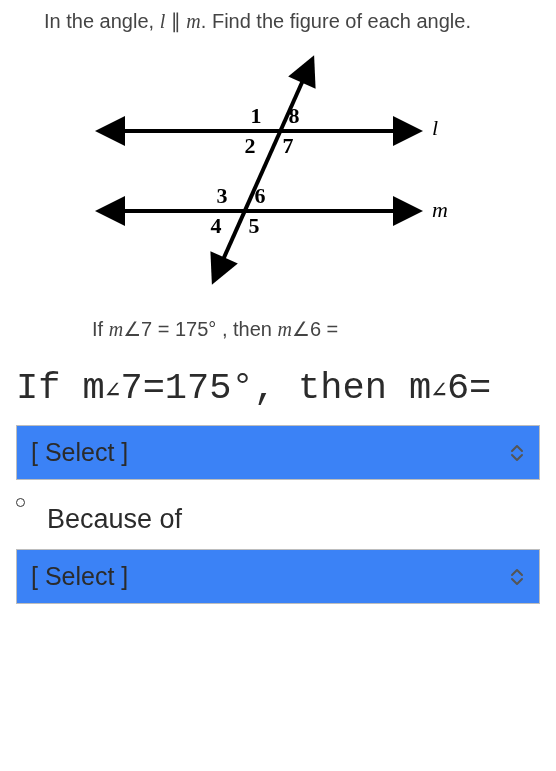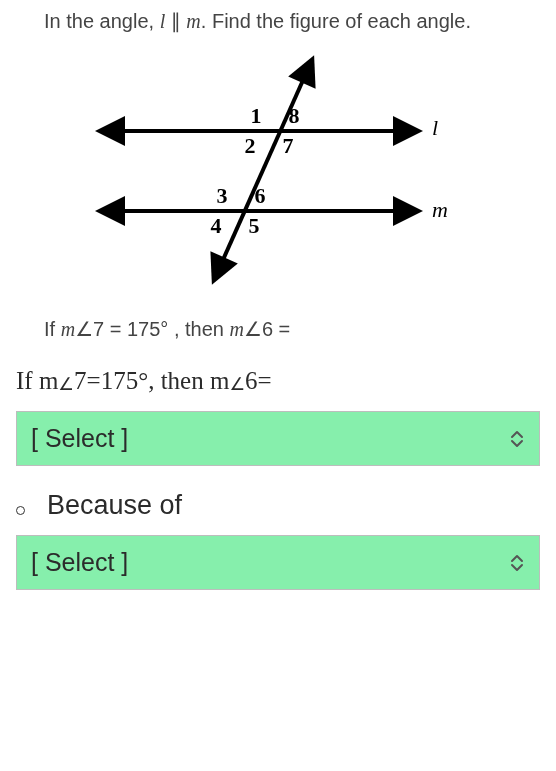--- a/index.html
+++ b/index.html
@@ -21,52 +21,53 @@
   .figure-wrap {
     text-align: center;
     padding: 12px 0 4px 0;
   }
   svg.figure { display: inline-block; }
   .math-line {
     font-size: 20px;
     color: #444;
     padding: 18px 44px 8px 44px;
     font-family: Verdana, Geneva, sans-serif;
+    margin-left: 48px;
   }
   .math-line .mi { font-style: italic; font-family: Georgia, 'Times New Roman', serif; }
   .question-line {
-    font-family: Liberation Serif, serif;
-    font-size: 25px;
+    font-family: Liberation Mono, monospace;
+    font-size: 37px;
     color: #2b2b2b;
     padding: 18px 16px 10px 16px;
   }
   .select-row {
     margin: 6px 16px 0 16px;
     border: 1px solid #bdbdbd;
-    background: #86efac;
+    background: #3b82f6;
     padding: 12px 14px;
     display: flex;
     align-items: center;
     font-family: "Segoe UI", Arial, sans-serif;
     font-size: 25px;
     color: #2b2b2b;
     cursor: pointer;
   }
   .select-row .sel-text { flex: 1 1 auto; }
   .select-row .caret {
     flex: 0 0 auto;
     color: #666;
     display: flex;
     flex-direction: column;
     align-items: center;
     line-height: 0.6;
   }
   .because-row {
     display: flex;
-    align-items: flex-end;
+    align-items: flex-start;
     padding: 24px 16px 8px 16px;
     font-family: "Segoe UI", Arial, sans-serif;
     font-size: 27px;
     color: #2b2b2b;
   }
   .deg-circle {
     width: 9px; height: 9px;
     border: 1.5px solid #333;
     border-radius: 50%;
     display: inline-block;

